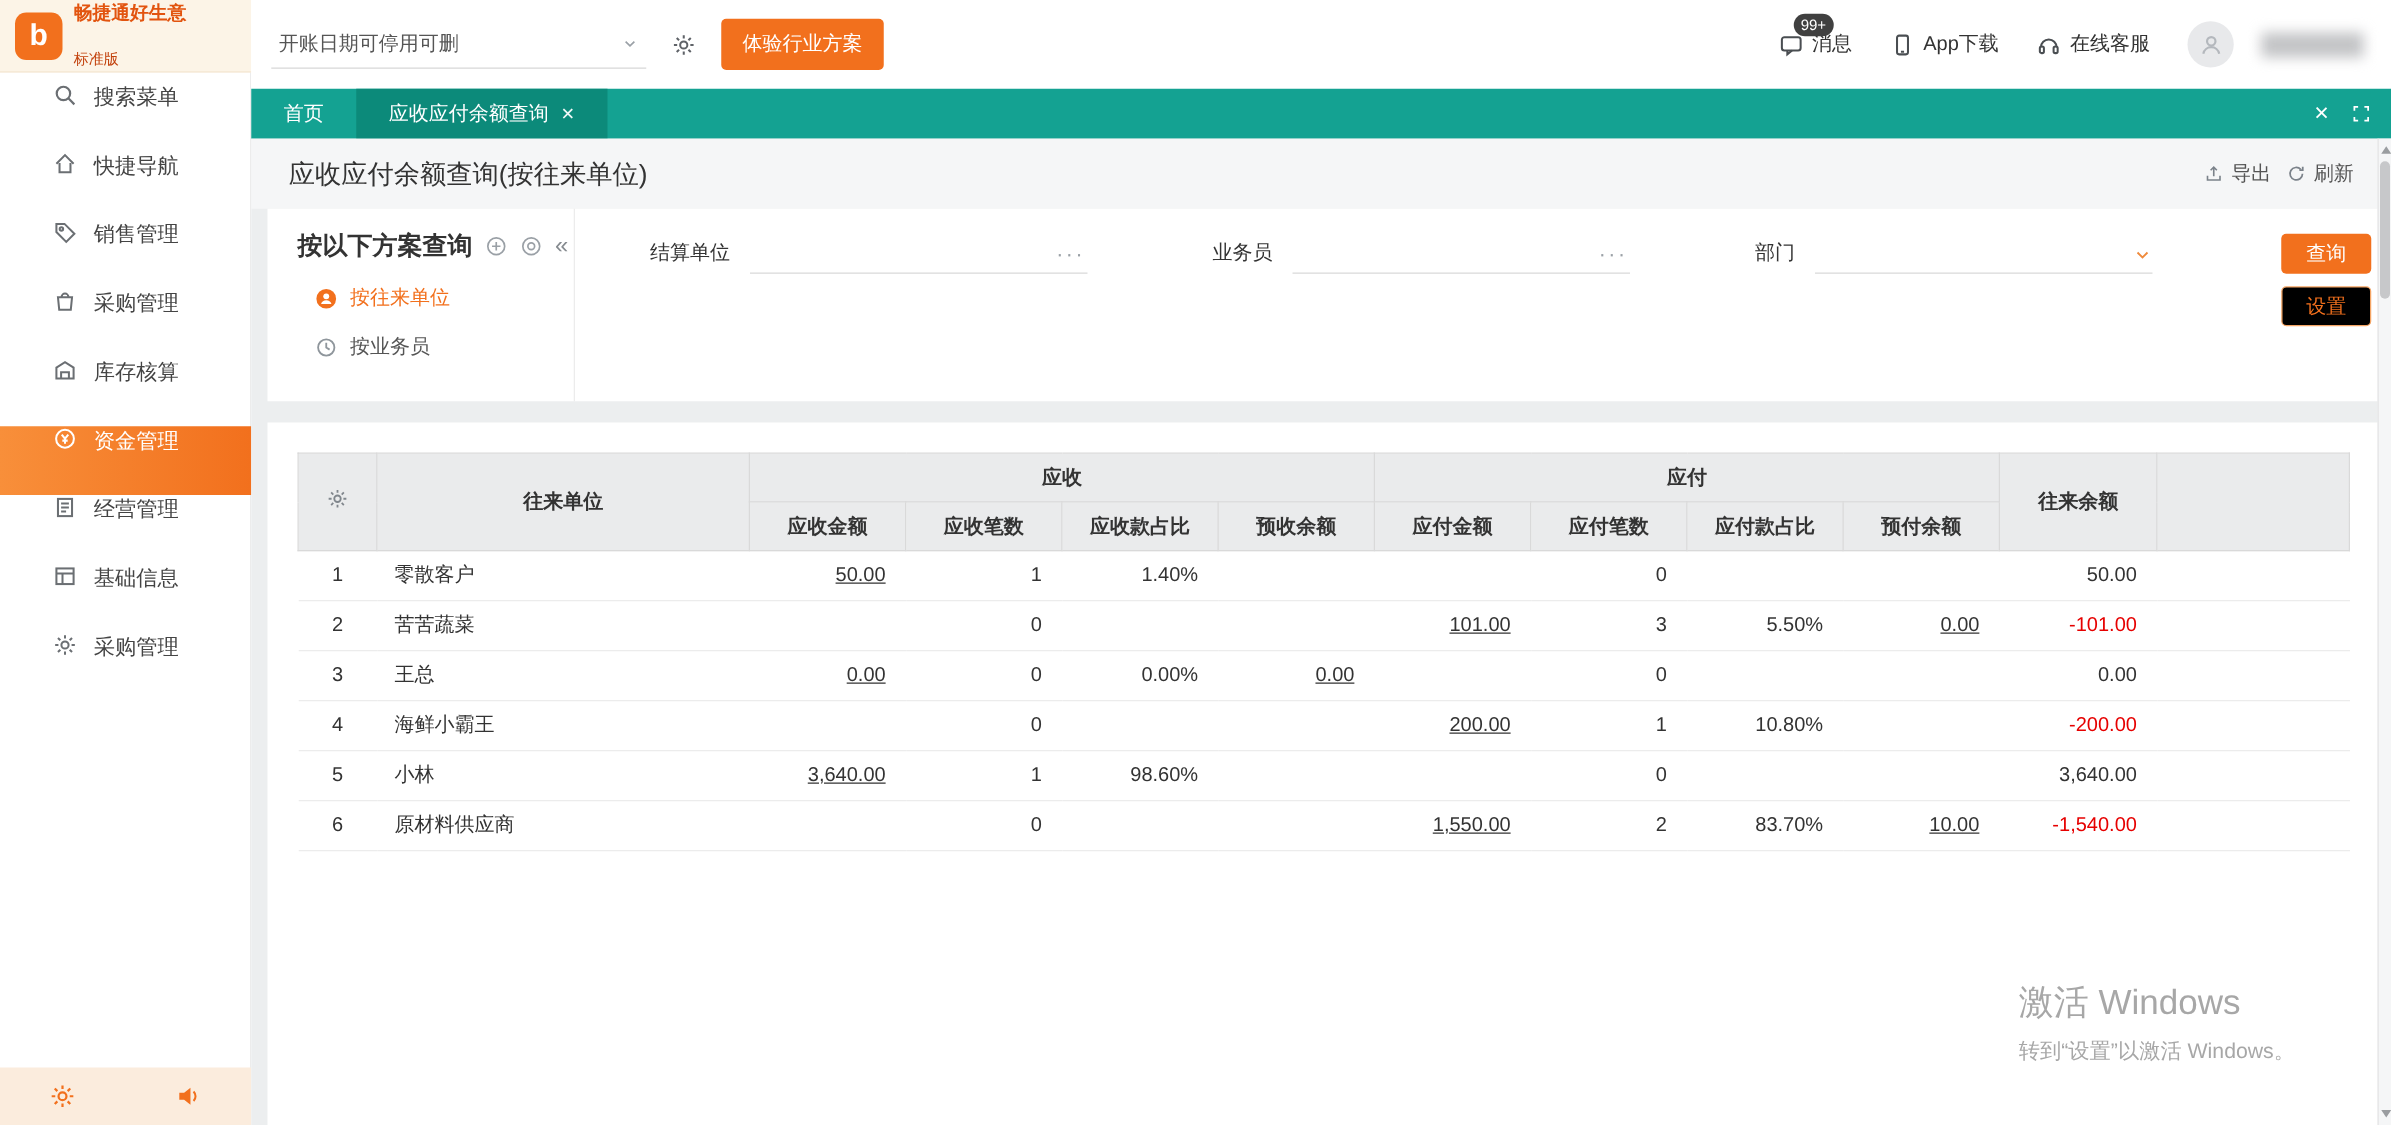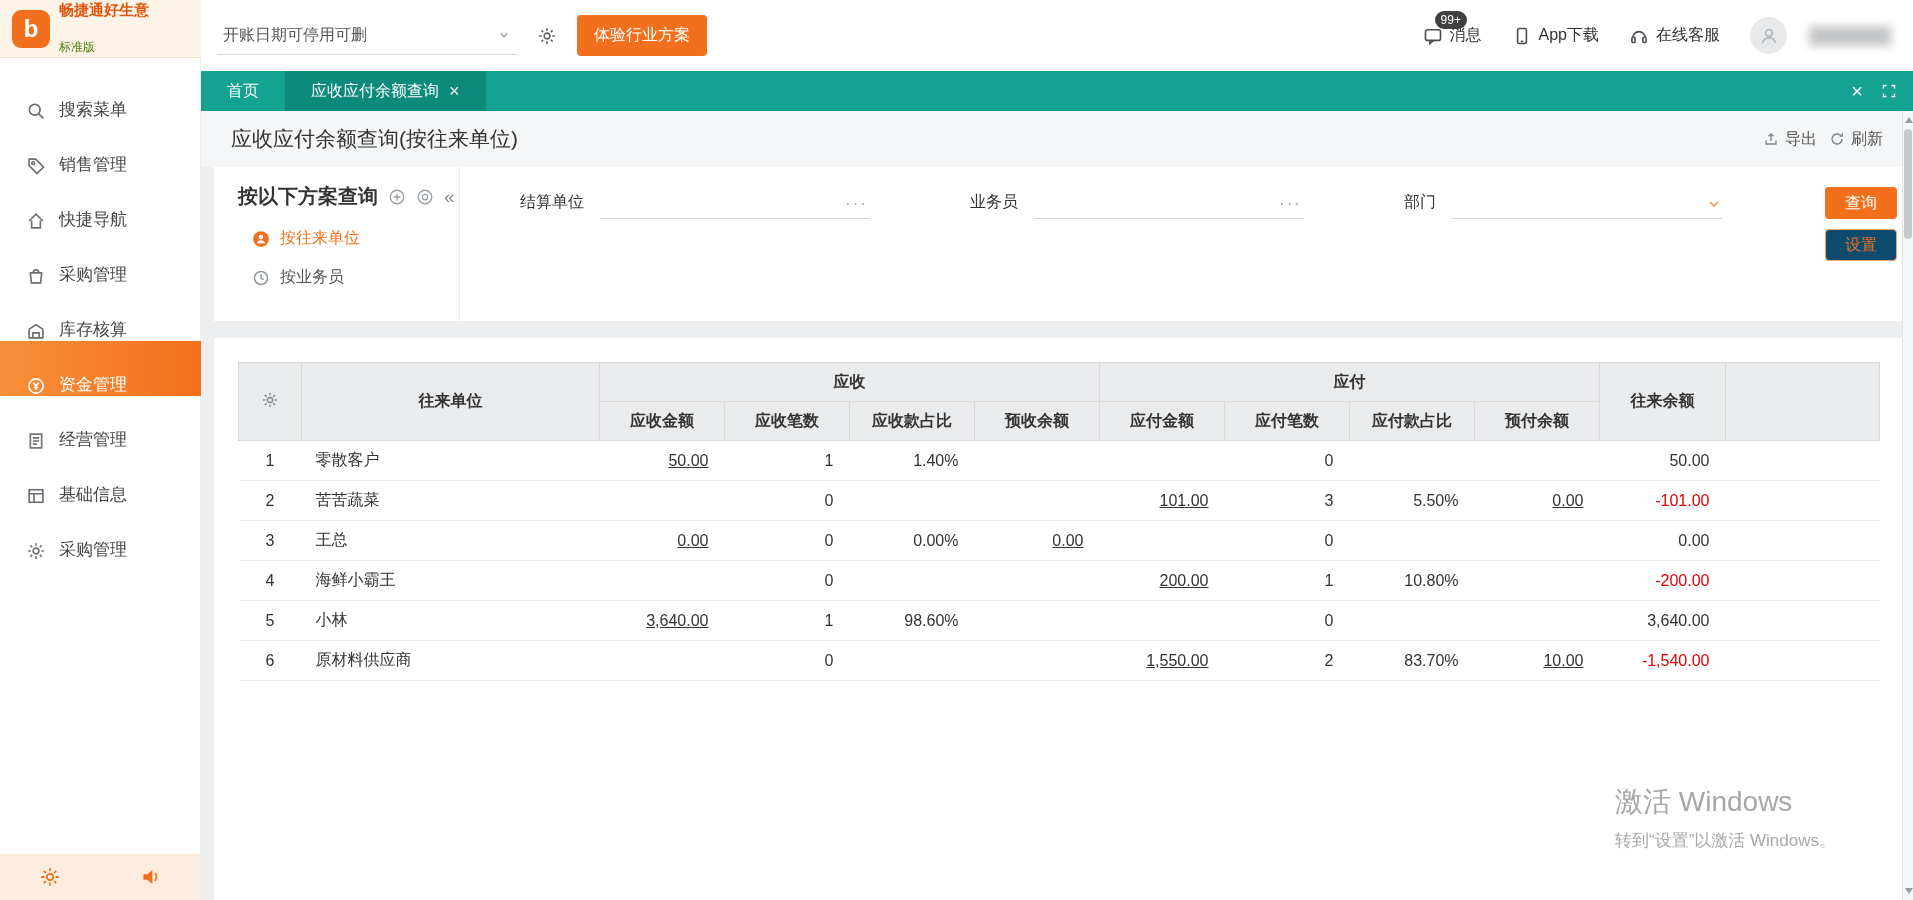--- a/index.html
+++ b/index.html
@@ -14,23 +14,23 @@
   .ic { display:inline-block; line-height:0; flex:none; }
   .ic svg { width:100%; height:100%; display:block; }
   .s14{width:14px;height:14px}.s16{width:16px;height:16px}.s18{width:18px;height:18px}
   .s20{width:20px;height:20px}.s22{width:22px;height:22px}
 
   
   .sidebar { width:201px; flex:none; display:flex; flex-direction:column; background:#fff; box-shadow:inset -1px 0 0 #ececec; }
   .brand { height:58px; flex:none; background:#fcf4e7; display:flex; align-items:center; gap:9px; padding:0 8px 0 12px; border-bottom:1px solid #f3e6d2; }
   .logo { width:38px; height:38px; flex:none; border-radius:9px; background:#f2701d; color:#fff; font-weight:bold; font-size:24px; display:flex; align-items:center; justify-content:center; }
   .brand-name { font-size:15px; font-weight:bold; color:#e2540f; white-space:nowrap; }
-  .brand-edition { font-size:12px; color:#4d7c0f; margin-top:19px; }
+  .brand-edition { font-size:12px; color:#c2410c; margin-top:19px; }
   .menu { flex:1; padding-top:8px; }
-  .side-item { height:55px; display:flex; align-items:flex-end; gap:13px; padding-left:26px; font-size:17px; color:#444; cursor:pointer; }
+  .side-item { height:55px; display:flex; align-items:flex-start; gap:13px; padding-left:42px; font-size:17px; color:#444; cursor:pointer; }
   .side-item .ic { color:#6b6f73; }
   .side-item.active { background:linear-gradient(90deg,#f88f3a,#f2701d); color:#fff; }
   .side-item.active .ic { color:#fff; }
   .side-footer { height:46px; flex:none; background:#fbecdd; display:flex; align-items:center; justify-content:space-around; color:#f2701d; }
 
   
   .main { flex:1; min-width:0; display:flex; flex-direction:column; }
   .topbar { height:71px; flex:none; background:#fff; display:flex; align-items:center; gap:20px; padding:0 22px 0 16px; }
   .selector { width:300px; display:flex; align-items:center; justify-content:space-between; border-bottom:1px solid #d8d8d8; padding:8px 6px; font-size:16px; color:#555; cursor:pointer; }
   .selector .ic { color:#9aa0a6; }
@@ -72,21 +72,21 @@
   .scheme-item.active { color:#f2701d; }
   .scheme-item.active .ic { color:#f2701d; }
   .fields-area { flex:1; display:flex; align-items:flex-start; padding:22px 0 0 60px; }
   .field { display:flex; align-items:flex-end; margin-right:100px; }
   .field label { font-size:16px; color:#333; padding-bottom:6px; margin-right:16px; white-space:nowrap; }
   .field-input { width:270px; height:30px; border-bottom:1px solid #d9d9d9; display:flex; align-items:center; justify-content:flex-end; cursor:text; }
   .trail-ellipsis { color:#9aa0a6; font-size:17px; letter-spacing:2px; padding-right:2px; cursor:pointer; }
   .trail-chevron { color:#ef8a3c; cursor:pointer; }
   .filter-buttons { margin-left:auto; flex:none; display:flex; flex-direction:column; gap:10px; padding:20px 16px 16px 0; }
   .btn-query { width:72px; height:32px; background:#f2701d; color:#fff; border:none; border-radius:4px; font-size:16px; cursor:pointer; font-family:inherit; }
-  .btn-settings { width:72px; height:32px; background:#0c4a6e; color:#f2701d; border:1px solid #f5a565; border-radius:4px; font-size:16px; cursor:pointer; font-family:inherit; }
+  .btn-settings { width:72px; height:32px; background:#000000; color:#f2701d; border:1px solid #f5a565; border-radius:4px; font-size:16px; cursor:pointer; font-family:inherit; }
 
   
   .table-panel { flex:1; margin:17px 0 0 13px; background:#fff; overflow:hidden; }
   table { border-collapse:collapse; table-layout:fixed; width:1641px; margin:24px 0 0 24px; font-size:16px; color:#333; }
   thead th { background:#eaebec; border:1px solid #d9d9d9; font-weight:bold; height:39px; text-align:center; font-size:16px; }
   .th-corner .ic { color:#80868c; cursor:pointer; }
   tbody td { height:40px; border-bottom:1px solid #ececec; }
   .c-no { text-align:center; }
   .c-unit { padding-left:14px; }
   .c-num { text-align:right; padding-right:16px; }
@@ -124,34 +124,34 @@
             <svg viewBox="0 0 16 16" fill="none" stroke="currentColor" stroke-width="1.4">
               <circle cx="7" cy="7" r="4.3"></circle>
               <path d="M10.3 10.3L14 14"></path>
             </svg>
           </span>
           <span>搜索菜单</span>
         </div>
         <div class="side-item">
           <span class="ic s20">
             <svg viewBox="0 0 16 16" fill="none" stroke="currentColor" stroke-width="1.3">
+              <path d="M2.5 8L8 2.5 13.5 8"></path>
+              <path d="M4.5 7.5v6h7v-6"></path>
+            </svg>
+          </span>
+          <span>快捷导航</span>
+        </div>
+        <div class="side-item">
+          <span class="ic s20">
+            <svg viewBox="0 0 16 16" fill="none" stroke="currentColor" stroke-width="1.3">
               <path d="M2.5 2.5h5.2L14 8.8 8.8 14 2.5 7.7z"></path>
               <circle cx="5.7" cy="5.7" r="1.1"></circle>
             </svg>
           </span>
           <span>销售管理</span>
-        </div>
-        <div class="side-item">
-          <span class="ic s20">
-            <svg viewBox="0 0 16 16" fill="none" stroke="currentColor" stroke-width="1.3">
-              <path d="M2.5 8L8 2.5 13.5 8"></path>
-              <path d="M4.5 7.5v6h7v-6"></path>
-            </svg>
-          </span>
-          <span>快捷导航</span>
         </div>
         <div class="side-item">
           <span class="ic s20">
             <svg viewBox="0 0 16 16" fill="none" stroke="currentColor" stroke-width="1.3">
               <path d="M3.5 5.5h9l-.8 8H4.3z"></path>
               <path d="M5.8 5.3a2.2 2.2 0 014.4 0"></path>
             </svg>
           </span>
           <span>采购管理</span>
         </div>

